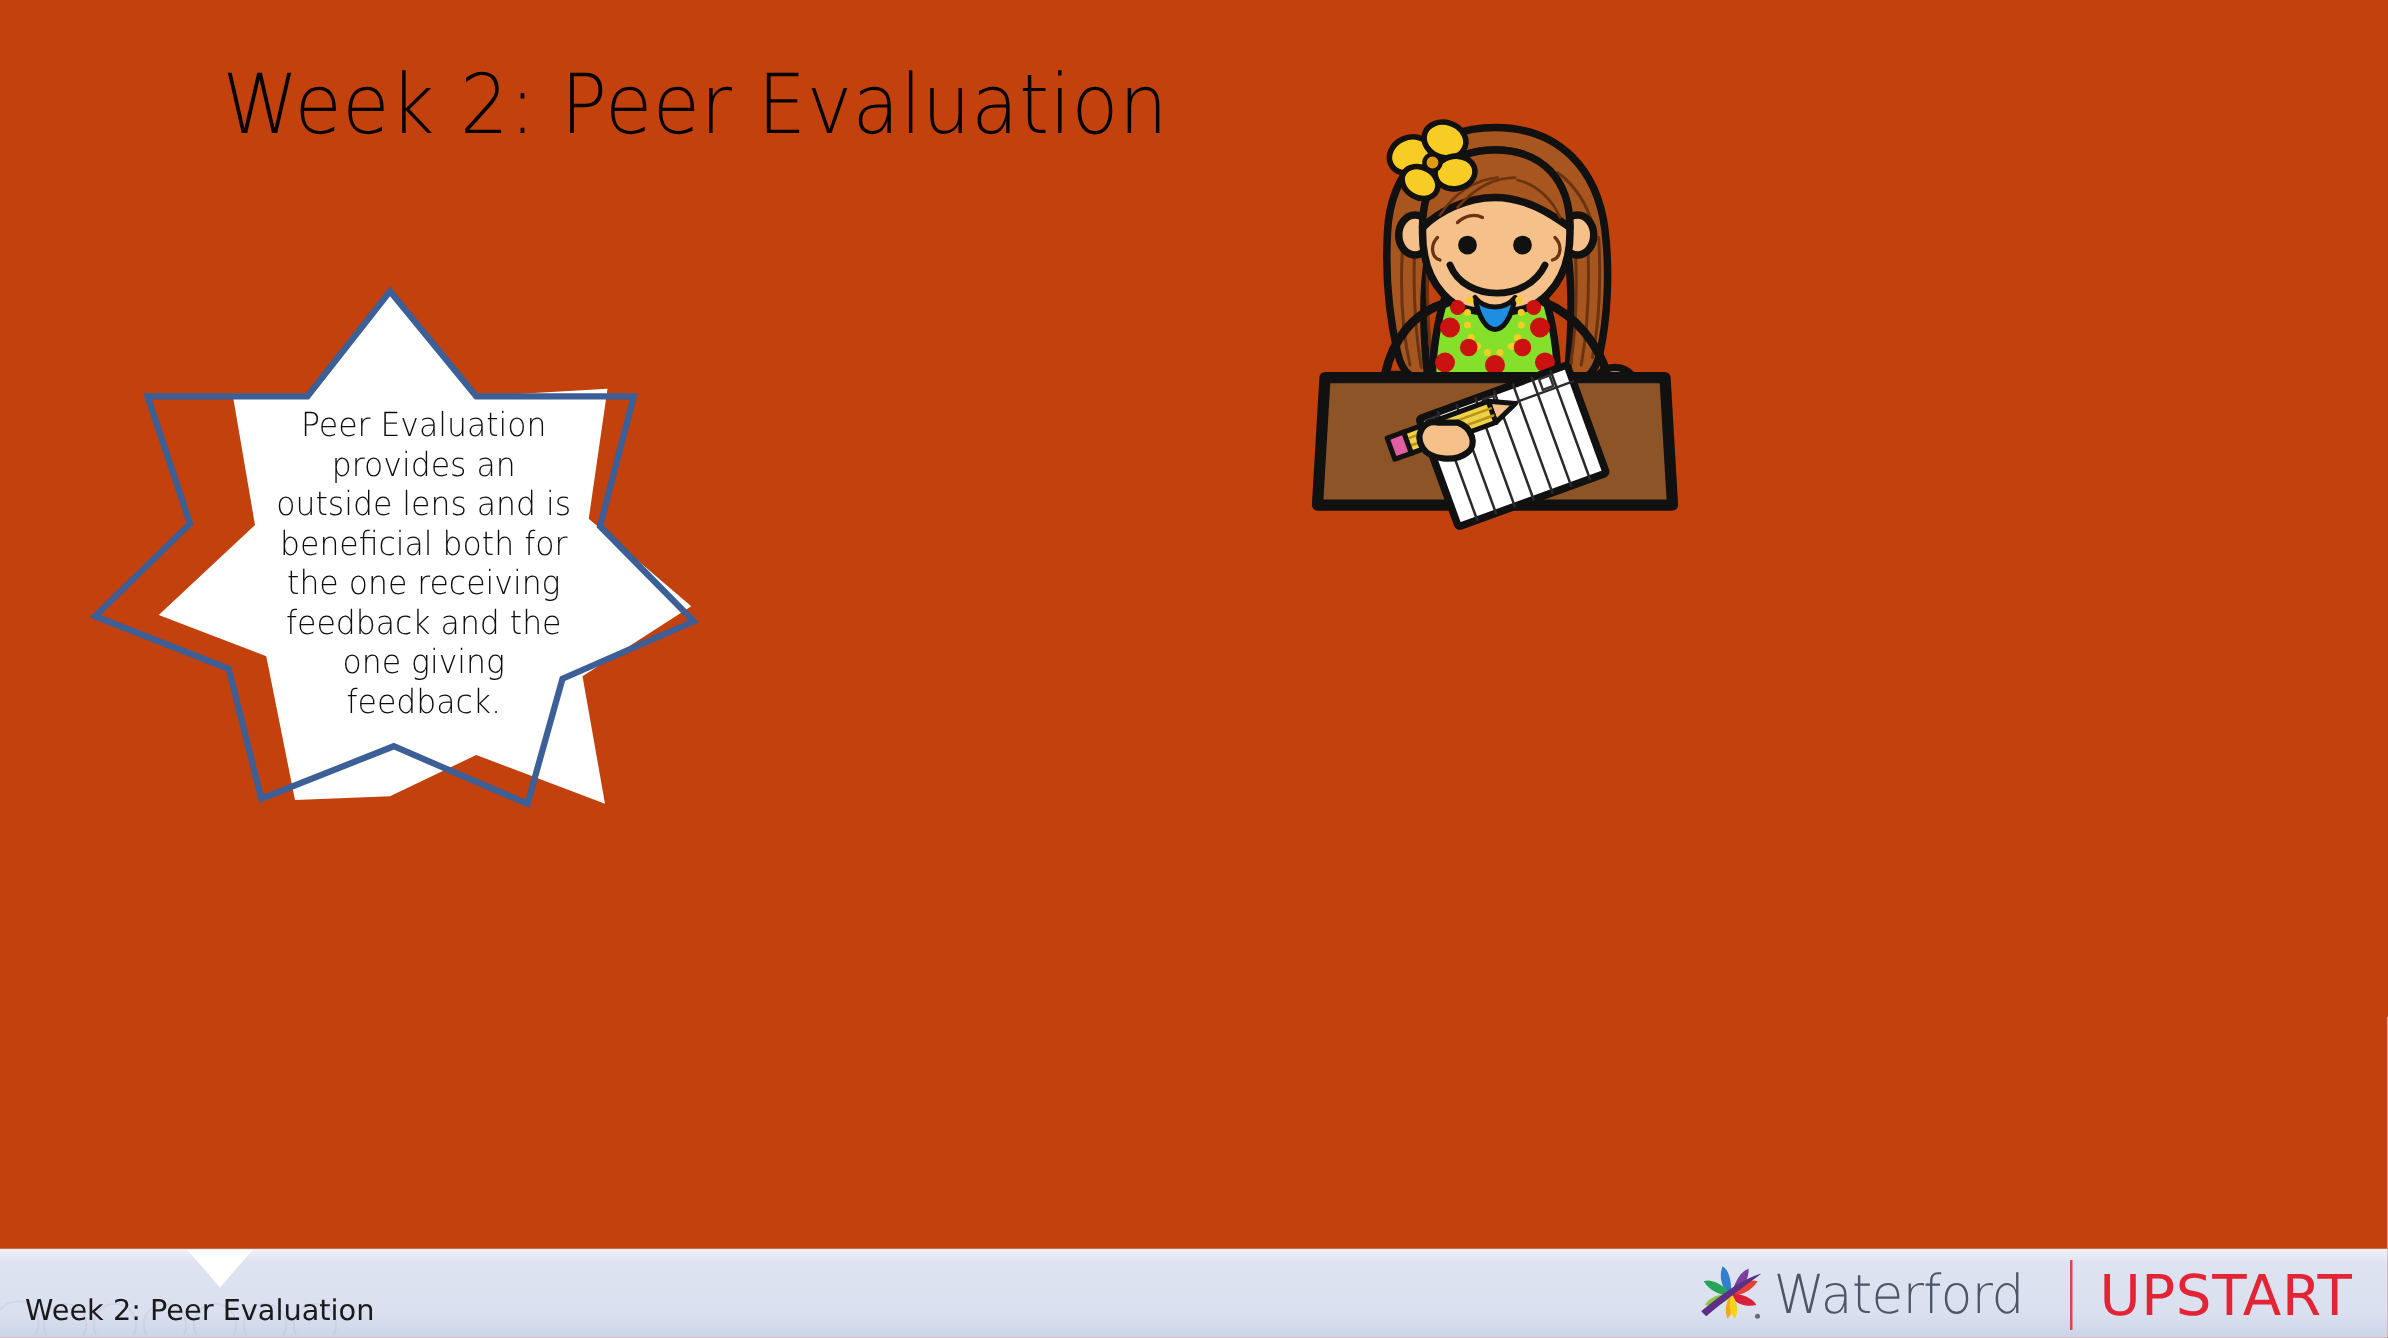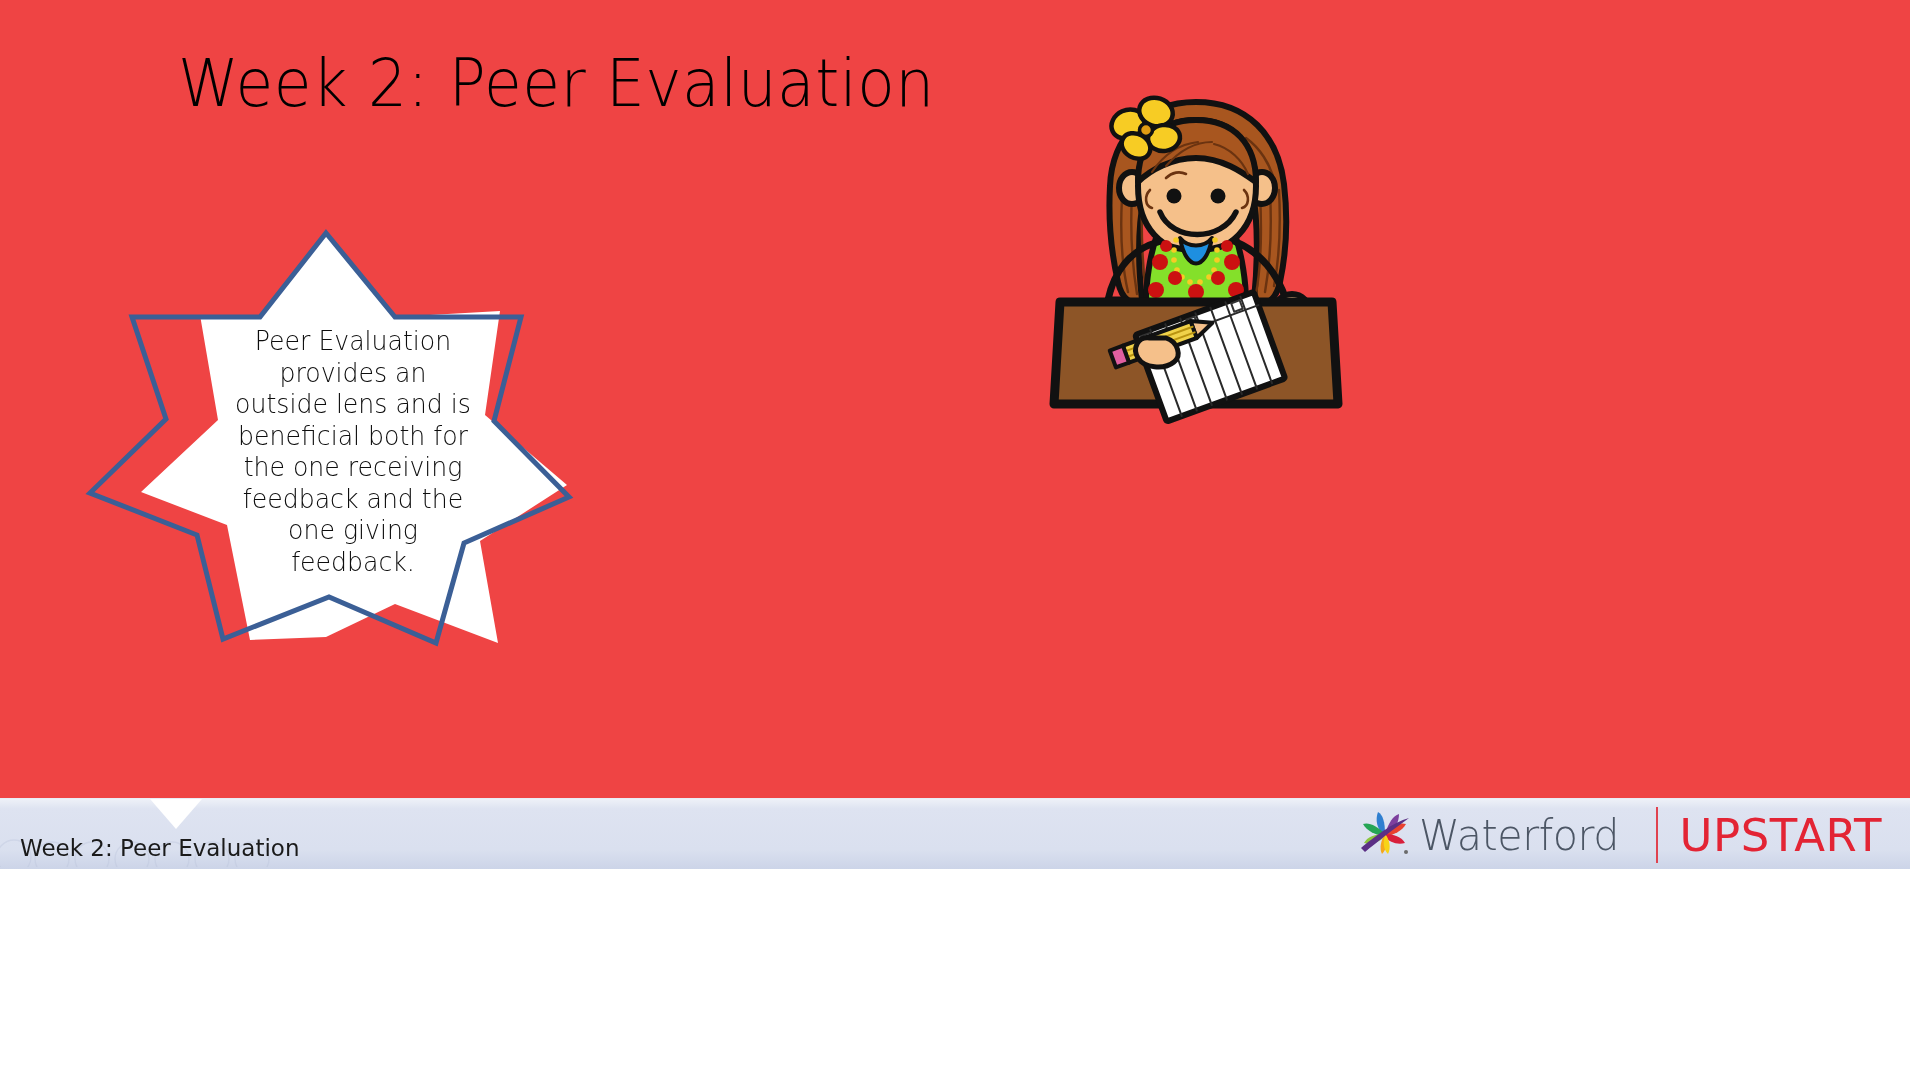--- a/index.html
+++ b/index.html
@@ -13,22 +13,22 @@
     position: relative;
     overflow: hidden;
     font-family: "Liberation Sans", sans-serif;
   }
 
   
   #slide {
     position: absolute;
     left: 0; top: 0;
     width: 1910px;
-    height: 869px;
-    background: #ef4444;
+    height: 1070px;
+    background: #c2410c;
   }
 
   
   #slide-title {
     position: absolute;
     left: 178px;
     top: 48px;
     font-family: "DejaVu Sans", sans-serif;
     font-weight: 300;
     font-size: 66px;
@@ -36,21 +36,21 @@
     color: #000000;
     white-space: nowrap;
     line-height: 1.1;
     transform: scaleX(0.93);
     transform-origin: left top;
   }
 
   
   #star-callout {
     position: absolute;
-    left: 84px;
+    left: 70px;
     top: 225px;
     width: 500px;
     height: 425px;
     text-decoration: underline;
   }
   #star-svg {
     position: absolute;
     left: 0; top: 0;
     width: 500px;
     height: 425px;

